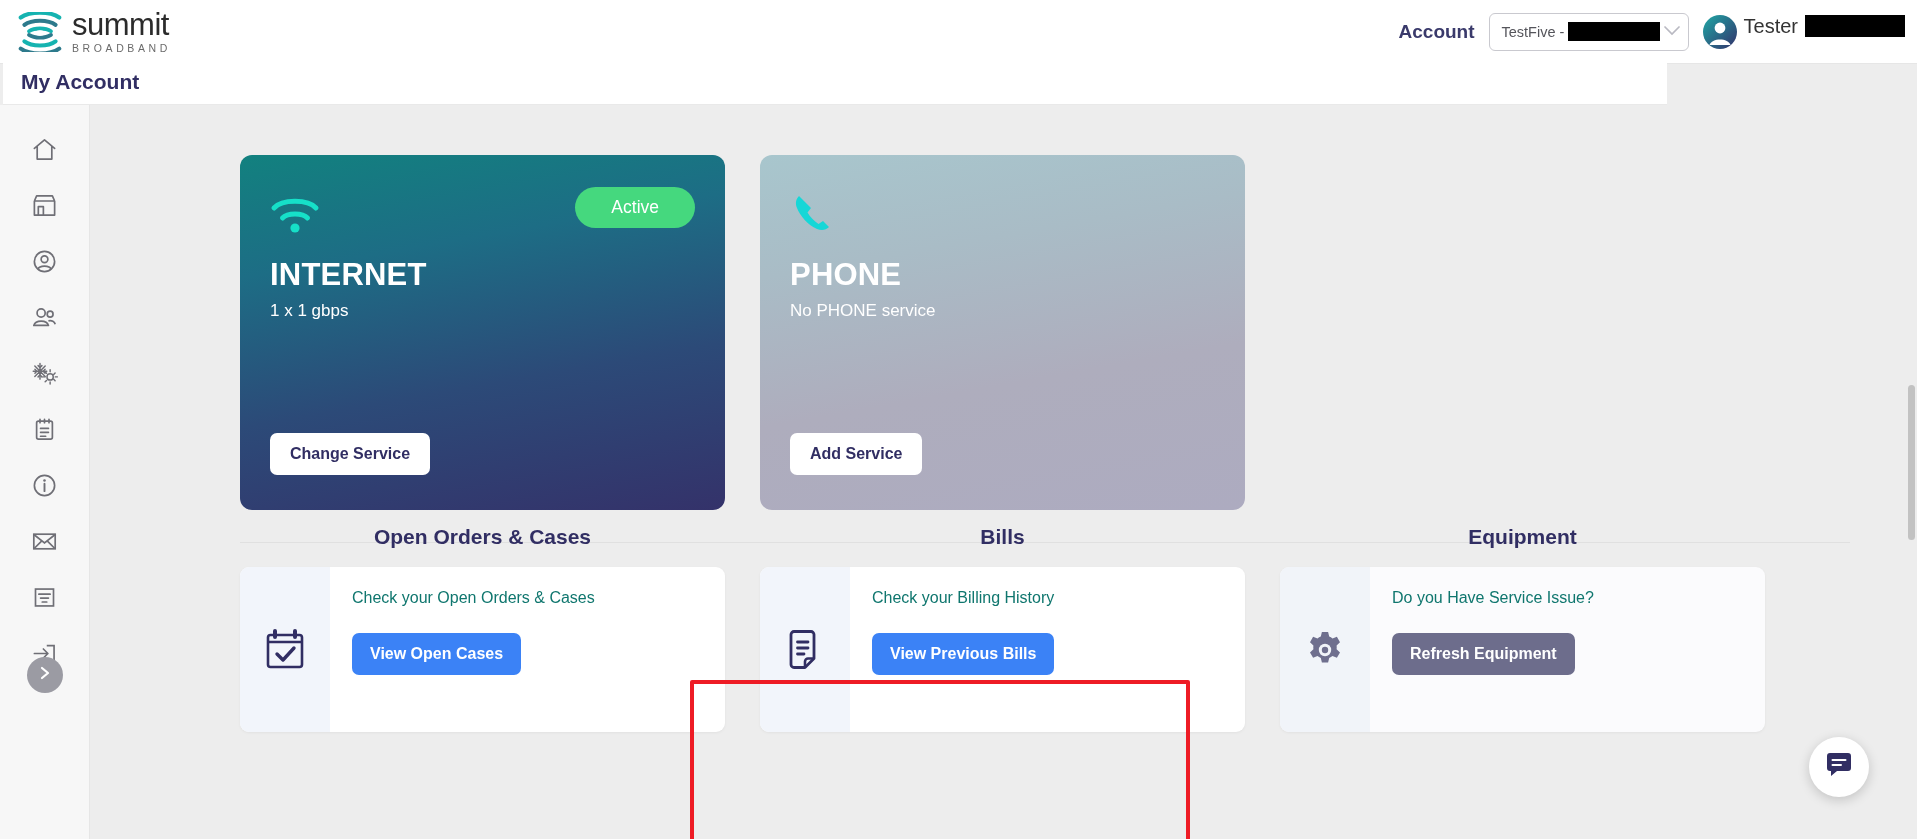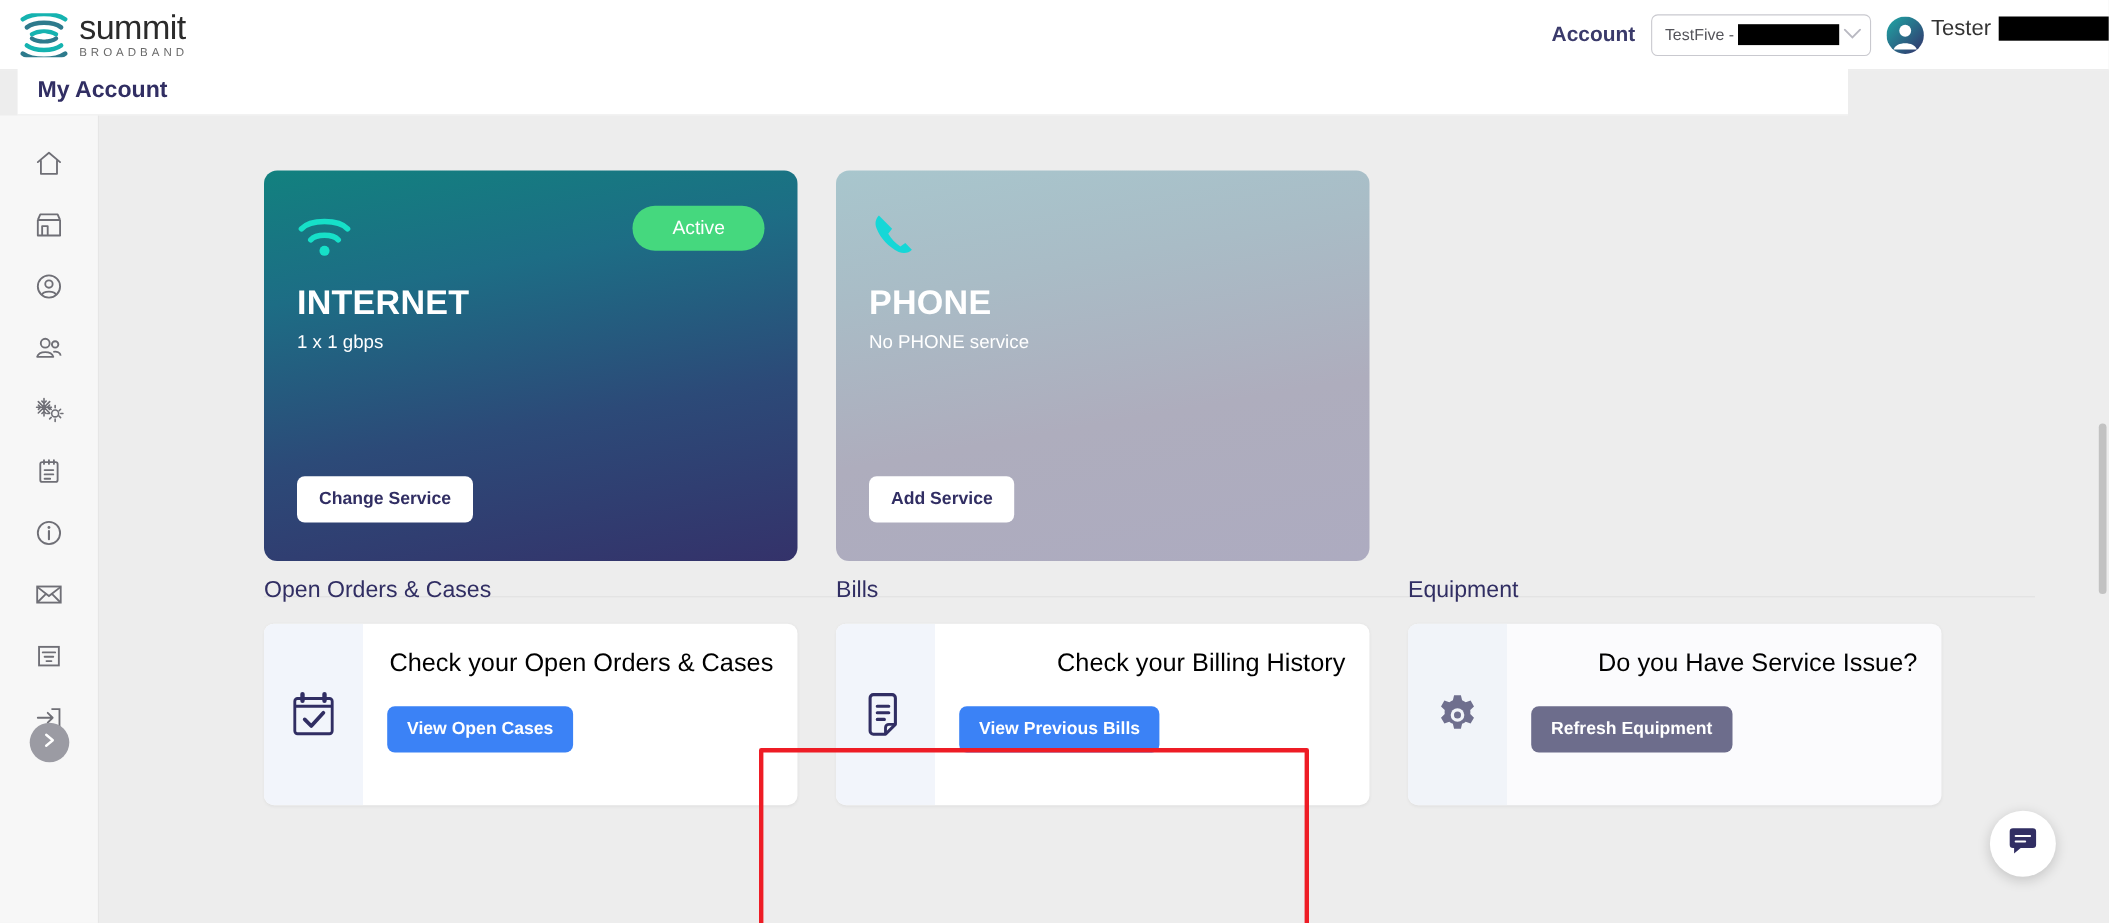--- a/index.html
+++ b/index.html
@@ -17,38 +17,38 @@
     border-bottom: 1px solid #e6e6e6;
   }
   .logo-wrap { display: flex; align-items: center; margin-left: 18px; gap: 10px; }
   .logo-mark { width: 44px; height: 40px; flex: none; }
   .logo-text { display: flex; flex-direction: column; line-height: 1; }
   .logo-word { font-size: 31px; color: #2b2b2b; letter-spacing: -0.5px; font-weight: 400; }
   .logo-sub { font-size: 10.5px; color: #6a6a6a; letter-spacing: 3.6px; margin-top: 3px; }
 
   .topbar-right {
     margin-left: auto; display: flex; align-items: center; gap: 14px;
-    padding-right: 0px;
+    padding-right: 12px;
   }
   .account-label { font-size: 19px; font-weight: 700; color: #3a3a6b; }
   .account-select {
     width: 200px; height: 38px; border: 1px solid #c9c9cf; border-radius: 6px;
     background: #fff; display: flex; align-items: center; padding: 0 8px 0 12px;
     gap: 4px;
   }
   .account-select .sel-text { font-size: 14.5px; color: #55555b; white-space: nowrap; }
   .redact { display: inline-block; background: #000; height: 19px; vertical-align: middle; }
   .chev { margin-left: auto; color: #b9b9c2; font-size: 13px; }
   .avatar-wrap { display: flex; align-items: flex-start; gap: 7px; margin-right: 0; }
   .avatar { width: 34px; height: 34px; border-radius: 50%; flex:none;}
   .user-name { font-size: 20px; color: #333; white-space: nowrap; }
 
   
   .pagetitle-bar {
-    position: absolute; top: 60px; left: 16px; width: 1664px; height: 45px;
+    position: absolute; top: 60px; left: 3px; width: 1664px; height: 45px;
     background: #fff; display: flex; align-items: center;
     border-bottom: 1px solid #e9e9e9;
   }
   .pagetitle { margin-left: 18px; font-size: 21px; font-weight: 700; color: #312e63; }
 
   
   .sidebar {
     position: absolute; top: 105px; left: 0; width: 90px; height: 734px;
     background: #f7f7f7; border-right: 1px solid #e6e6e6;
     display: flex; flex-direction: column; align-items: center;
@@ -91,34 +91,34 @@
     background: #fff; color: #312e63; font-weight: 700; font-size: 16px;
     border: none; border-radius: 7px; padding: 12px 20px; cursor: pointer;
     font-family: "Liberation Sans", sans-serif;
   }
 
   .divider { position: absolute; top: 437px; left: 150px; width: 1610px; height: 1px; background: #e0e0e0; }
 
   
   .bottom-row { position: absolute; top: 420px; left: 150px; display: flex; gap: 35px; }
   .bcol { width: 485px; }
-  .bcol-title { font-size: 21px; font-weight: 400; color: #312e63; margin-bottom: 18px; }
+  .bcol-title { font-size: 21px; font-weight: 700; color: #312e63; margin-bottom: 18px; text-align: center; }
   .bcard {
     height: 165px; background: #fff; border-radius: 9px;
     display: flex; overflow: hidden; box-shadow: 0 1px 3px rgba(0,0,0,0.05);
   }
   .bcard-iconcol {
     width: 90px; flex: none; background: #f2f5fb;
     display: flex; align-items: center; justify-content: center; color: #312e63;
   }
   .bcard-iconcol svg { width: 46px; height: 46px; }
   .bcard.muted .bcard-iconcol { background: #f1f4f9; color: #6f6f8e; }
   .bcard.muted { background: #fbfbfd; }
   .bcard-body { flex: 1; padding: 22px 22px 0 22px; display: flex; flex-direction: column; }
-  .bcard-text { font-size: 23px; color: #000000; text-align: right; }
+  .bcard-text { font-size: 16px; color: #0f766e; }
   .bcard-btn {
     align-self: flex-start; margin-top: 26px;
     background: #3b82f6; color: #fff; font-size: 16px; font-weight: 700;
     border: none; border-radius: 7px; padding: 12px 18px; cursor: pointer;
     font-family: "Liberation Sans", sans-serif;
   }
   .bcard-btn.muted { background: #6d6d8c; }
   .hl-box {
     position: absolute; left: 600px; top: 575px; width: 500px; height: 175px;
     border: 4px solid #ee1c25; border-radius: 2px; pointer-events: none;

